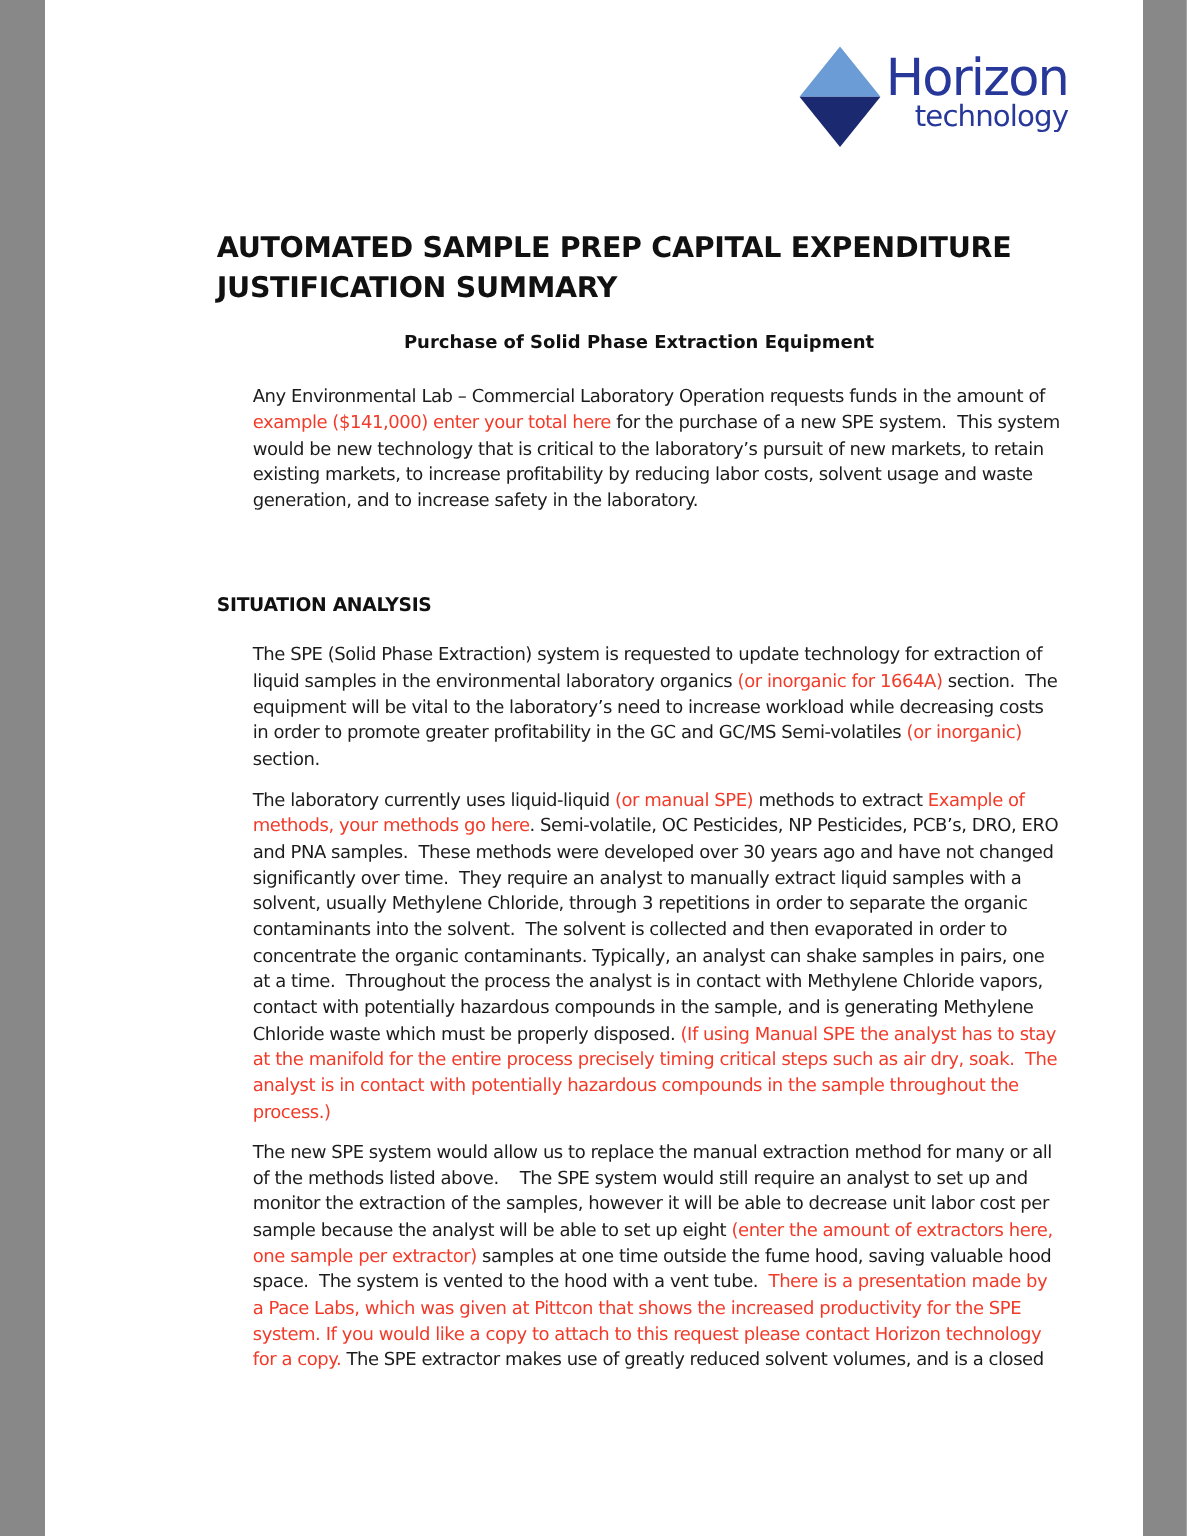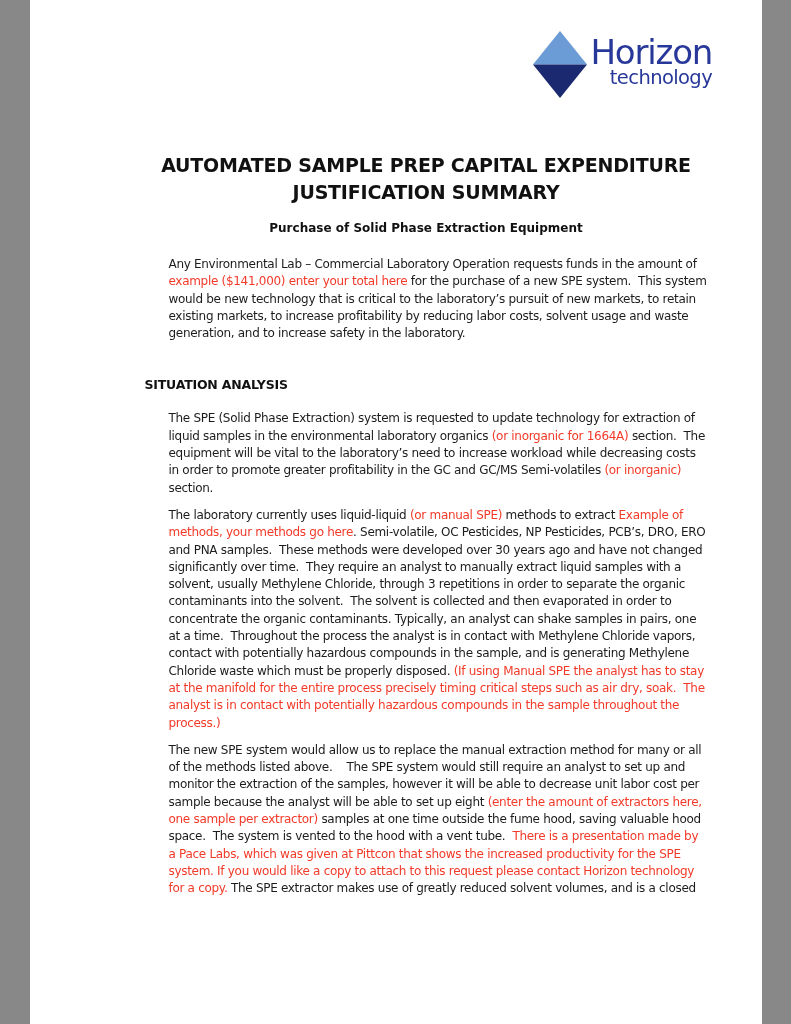--- a/index.html
+++ b/index.html
@@ -38,21 +38,21 @@
     color: var(--logo-blue, #27389a);
   }
   
   .content {
     position: absolute;
     top: 0; left: 115px;
     width: 563px;
   }
   .doc-title {
     margin-top: 152px;
-    text-align: center;
+    text-align: left;
     font-size: 19px;
     font-weight: bold;
     line-height: 27px;
     letter-spacing: -0.2px;
     color: #111;
   }
   .doc-subtitle {
     margin-top: 11px;
     text-align: center;
     font-size: 12px;
@@ -61,21 +61,21 @@
     color: #111;
   }
   .section-heading {
     font-size: 12.5px;
     font-weight: bold;
     line-height: 17px;
     letter-spacing: -0.2px;
     color: #111;
   }
   .section-heading.first { margin-top: 28px; }
-  .section-heading.later { margin-top: 34px; }
+  .section-heading.later { margin-top: 52px; }
   .para {
     margin-top: 17px;
     font-size: 12px;
     line-height: 17.3px;
     letter-spacing: -0.3px;
     white-space: pre-wrap;
     margin-left: 24px;
   }
   .para + .para { margin-top: 10px; }
   .red { color: var(--red, #f23a29); }

